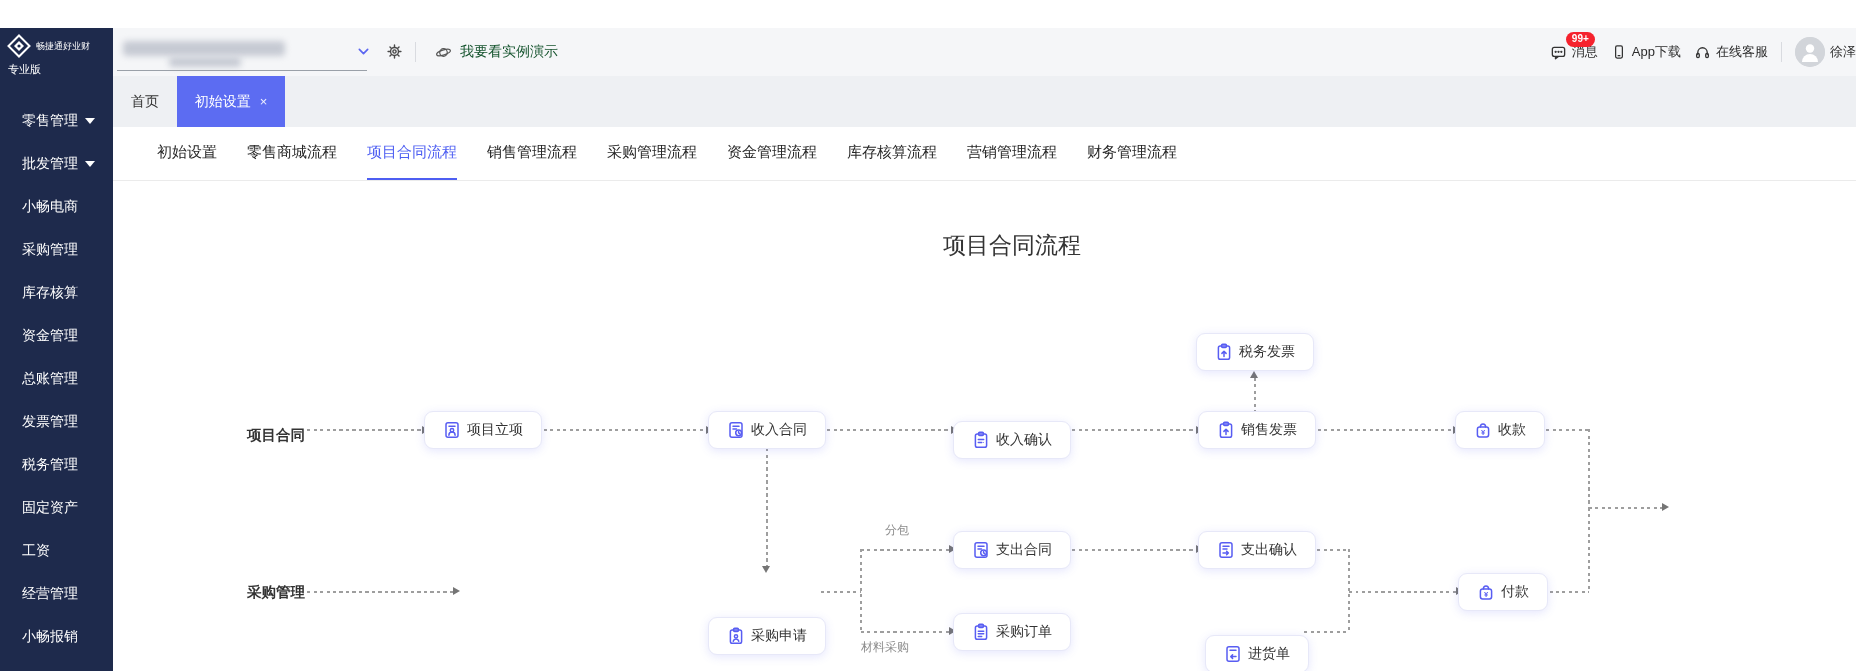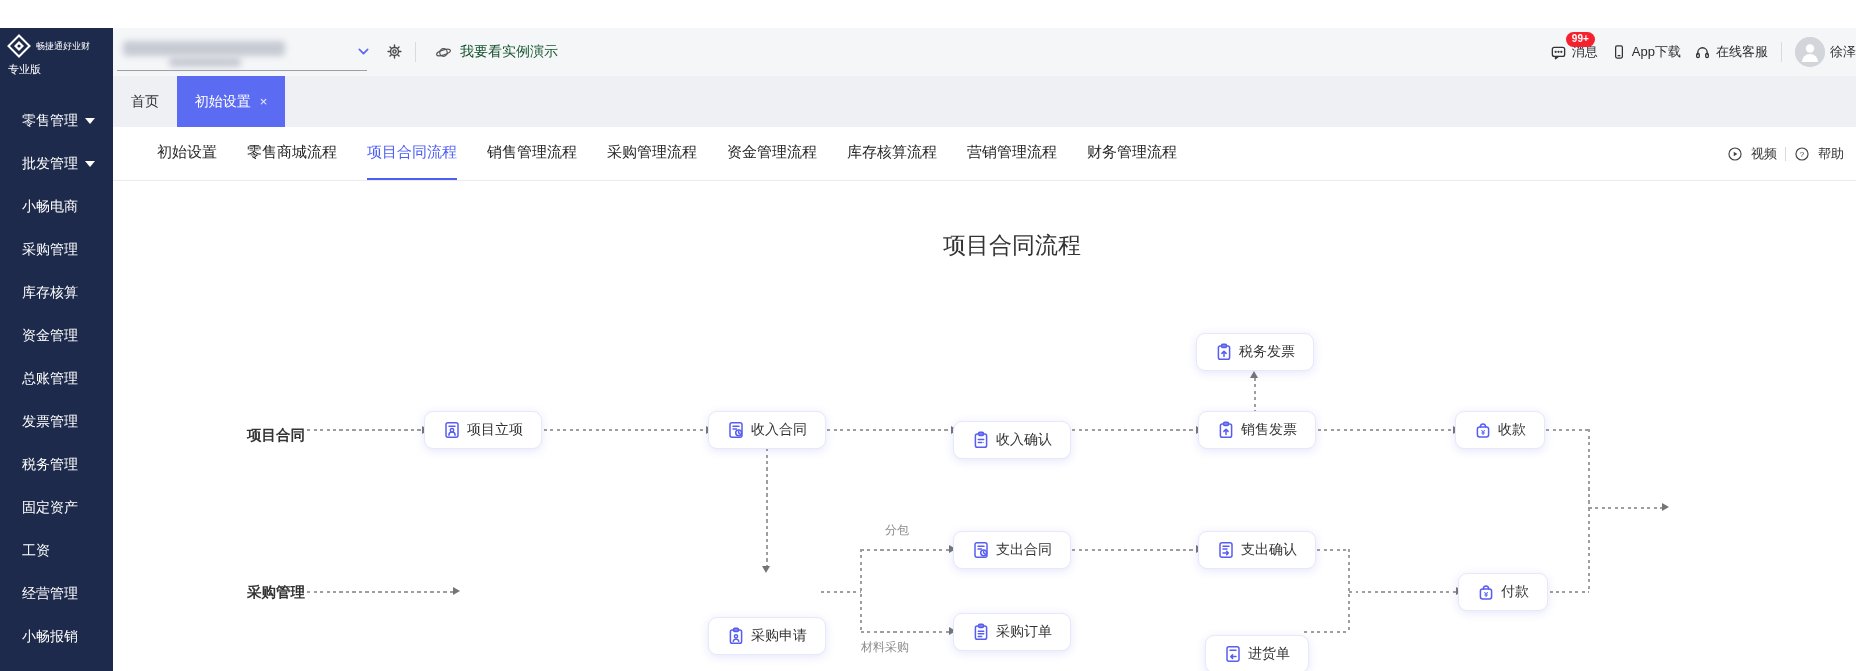--- a/index.html
+++ b/index.html
@@ -224,37 +224,20 @@
     <div class="pagetabs">
       <div class="ptab">初始设置</div>
       <div class="ptab">零售商城流程</div>
       <div class="ptab active">项目合同流程</div>
       <div class="ptab">销售管理流程</div>
       <div class="ptab">采购管理流程</div>
       <div class="ptab">资金管理流程</div>
       <div class="ptab">库存核算流程</div>
       <div class="ptab">营销管理流程</div>
       <div class="ptab">财务管理流程</div>
-      <div class="pagetabs-right">
-        <span style="display:flex;">
-          <svg width="16" height="16" viewBox="0 0 18 18">
-              <circle cx="9" cy="9" r="6.8" fill="none" stroke="#444" stroke-width="1.3"></circle>
-              <path d="M7.6 6.6l4 2.4-4 2.4z" fill="#444"></path>
-            </svg>
-        </span>
-        <span>视频</span>
-        <span class="pt-divider"></span>
-        <span style="display:flex;">
-          <svg width="16" height="16" viewBox="0 0 18 18">
-              <circle cx="9" cy="9" r="6.8" fill="none" stroke="#444" stroke-width="1.3"></circle>
-              <text x="9" y="12.2" text-anchor="middle" font-size="9" fill="#444" font-family="Liberation Sans,sans-serif">?</text>
-            </svg>
-        </span>
-        <span>帮助</span>
-      </div>
     </div>
 
     <div class="flow-title">项目合同流程</div>
 
     <div class="lane-label" style="left:134px;top:308px;">项目合同</div>
     <div class="lane-label" style="left:134px;top:465px;">采购管理</div>
     <div class="branch-label" style="left:772px;top:395px;">分包</div>
     <div class="branch-label" style="left:748px;top:512px;">材料采购</div>
 
     <div class="h" style="left:194px;top:302px;width:115px;"></div>

